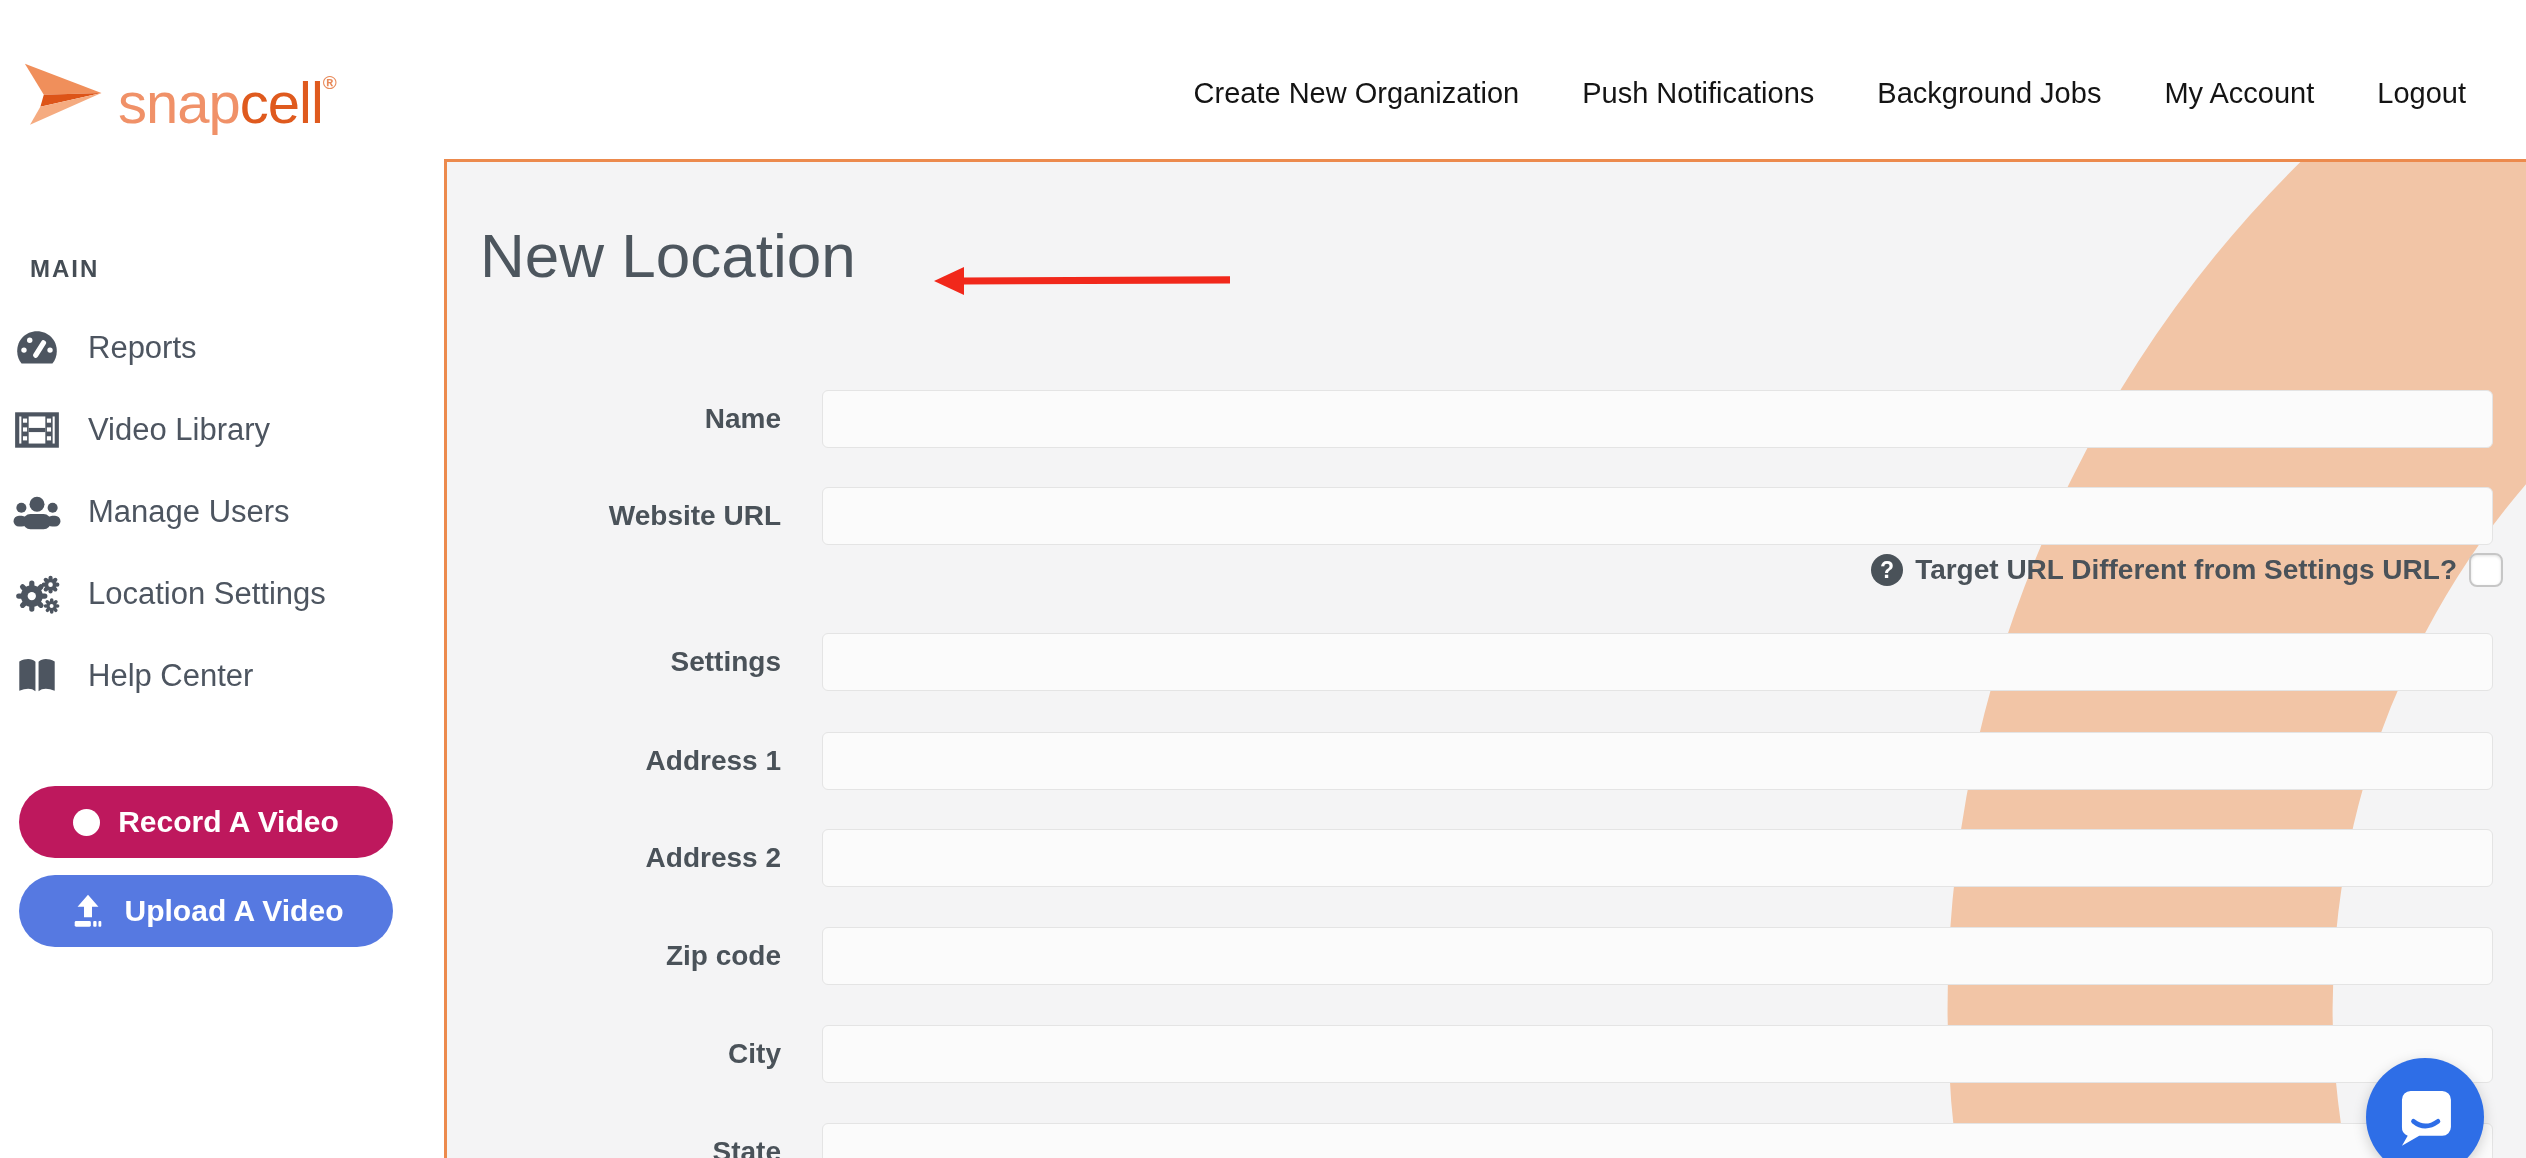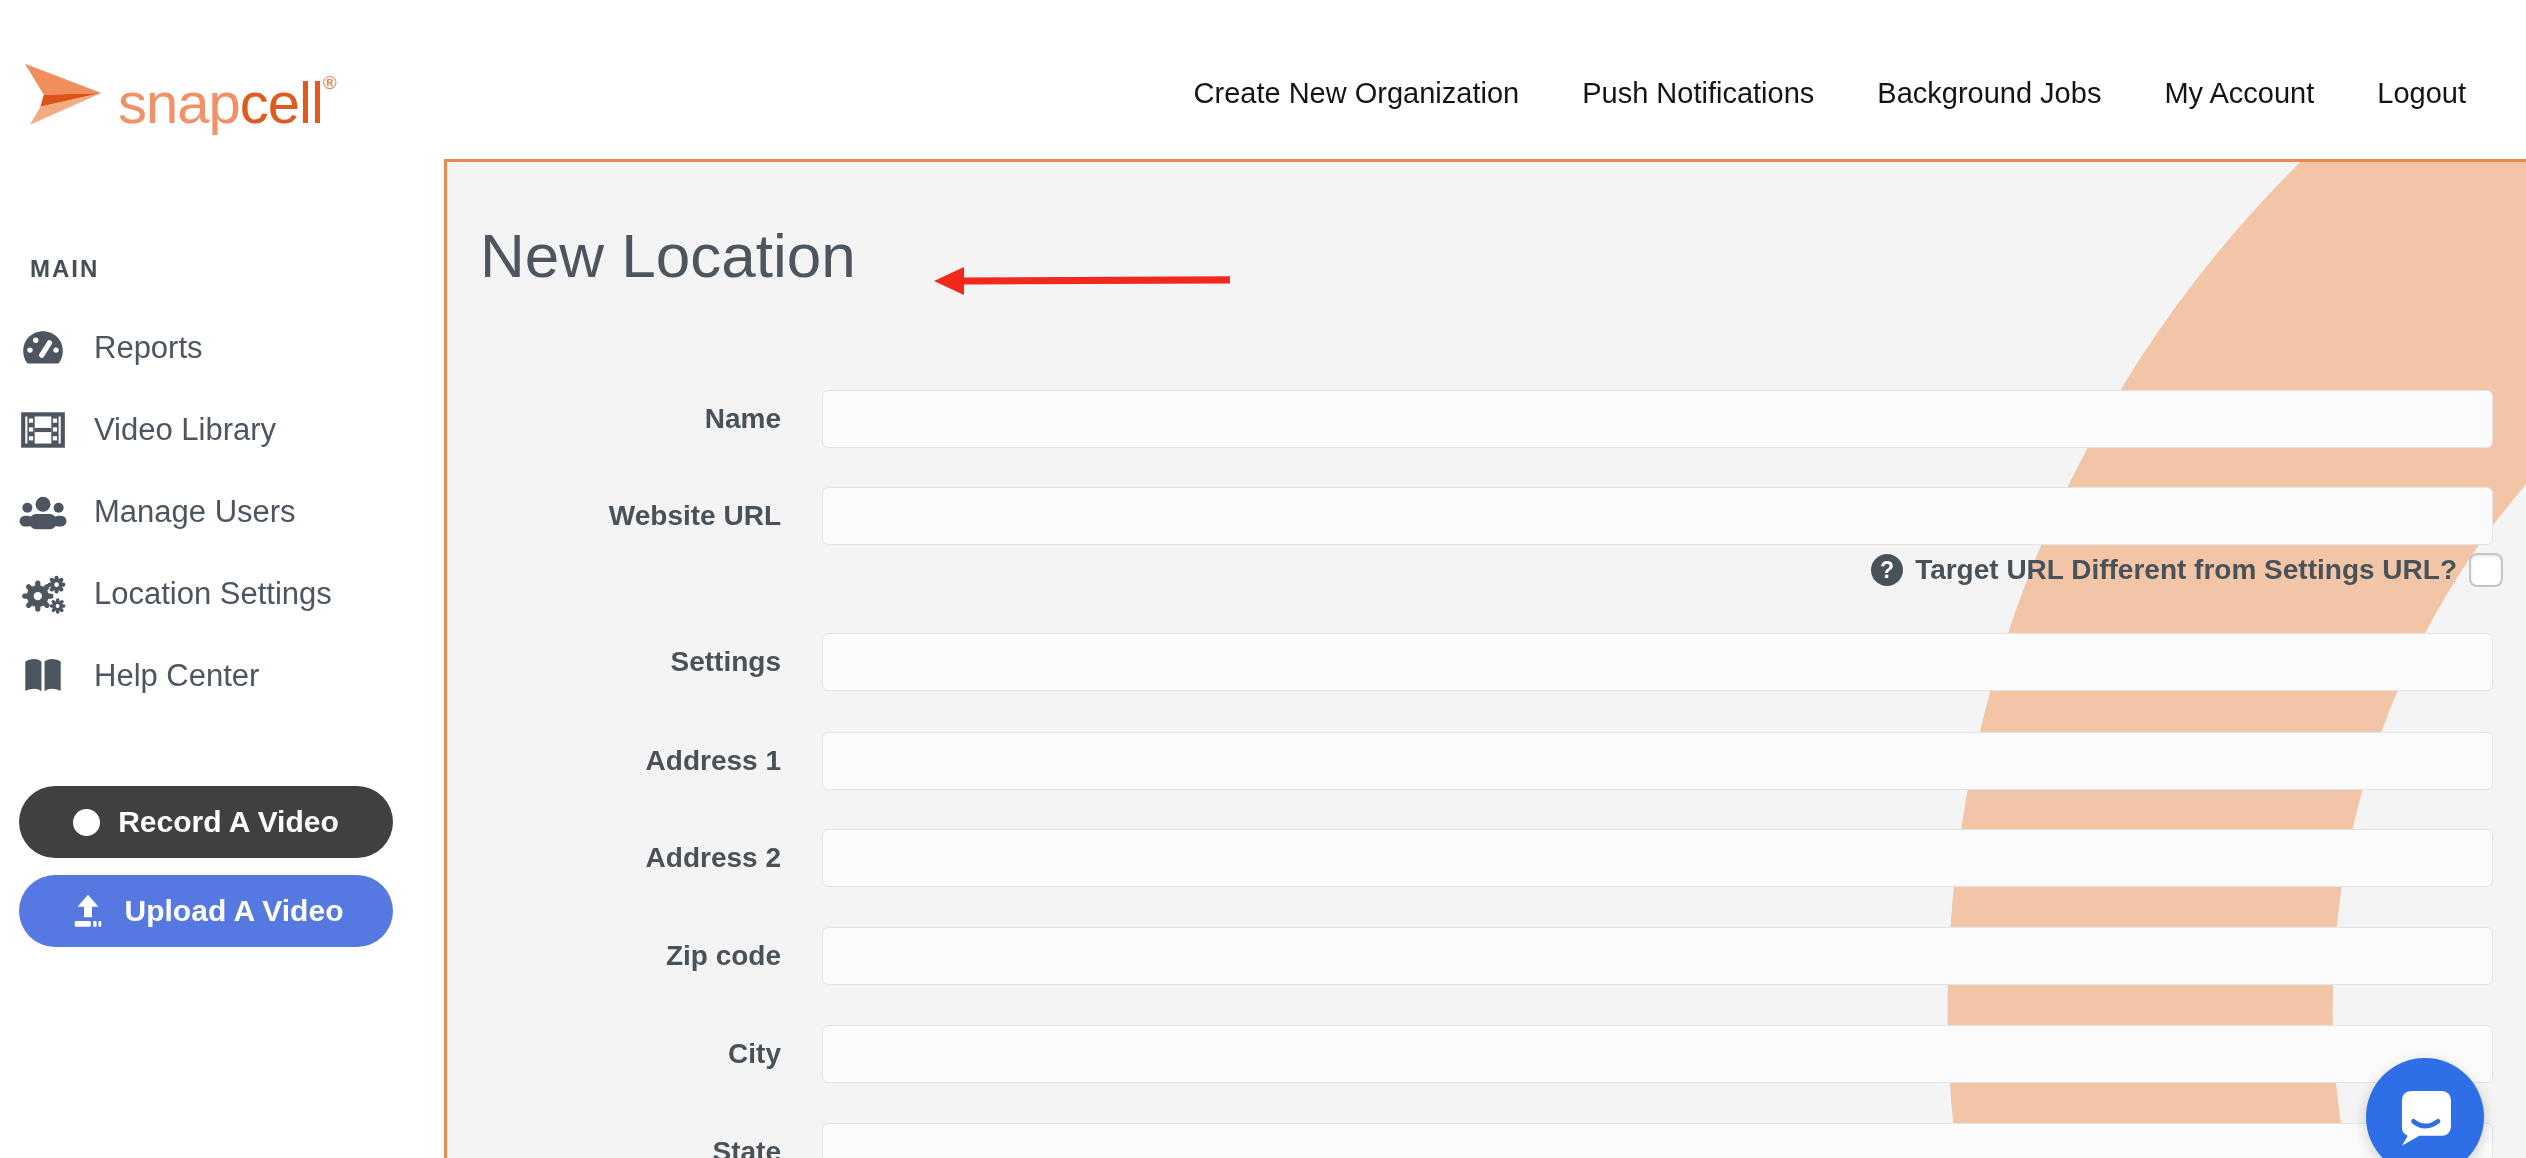--- a/index.html
+++ b/index.html
@@ -14,27 +14,27 @@
   .logo-snap{color:#f09168;}
   .logo-cell{color:#df5a1e;}
   .logo-tm{font-size:19px;color:#e88a5a;vertical-align:34px;font-weight:700;}
   .nav{position:absolute;right:60px;top:0;height:131px;display:flex;align-items:center;gap:63px;}
   .nav-item{font-size:29px;font-weight:500;color:#141414;white-space:nowrap;cursor:pointer;}
   
   .sidebar{position:absolute;left:0;top:131px;width:444px;height:1027px;background:#fff;}
   .side-section{position:absolute;left:30px;top:96px;font-size:24px;font-weight:700;
     letter-spacing:2px;color:#454d55;}
   .side-list{position:absolute;left:0;top:148px;width:444px;}
-  .side-item{display:flex;align-items:center;height:82px;padding-left:16px;cursor:pointer;text-align:center;}
+  .side-item{display:flex;align-items:center;height:82px;padding-left:10px;cursor:pointer;text-align:center;}
   .side-ico{width:54px;height:54px;flex:0 0 54px;display:flex;align-items:center;justify-content:center;}
   .side-label{margin-left:24px;font-size:31px;font-weight:500;color:#4d5560;}
   .btn{position:absolute;left:19px;width:374px;height:72px;border-radius:37px;border:none;
     color:#fff;font-size:30px;font-weight:700;font-family:"Liberation Sans",sans-serif;
     display:flex;align-items:center;justify-content:center;gap:18px;cursor:pointer;}
-  .btn-record{top:627px;background:#404040;}
+  .btn-record{top:627px;background:#be185d;}
   .btn-upload{top:716px;background:#5679e1;}
   .rec-dot{width:27px;height:27px;border-radius:50%;background:#fff;display:inline-block;}
   
   .cut-box{position:absolute;left:-18px;top:1139px;width:402px;height:60px;background:#fff;
     border:2px solid #a8a8a8;border-radius:16px;box-shadow:0 0 6px rgba(0,0,0,.15);}
   
   .panel{position:absolute;left:444px;top:131px;width:2082px;height:1027px;
     background:#f4f4f5;border-top:3px solid #ec8a4d;border-left:3px solid #ec8a4d;
     box-sizing:border-box;overflow:hidden;}
   .deco{position:absolute;left:0;top:0;width:2079px;height:1024px;pointer-events:none;}

